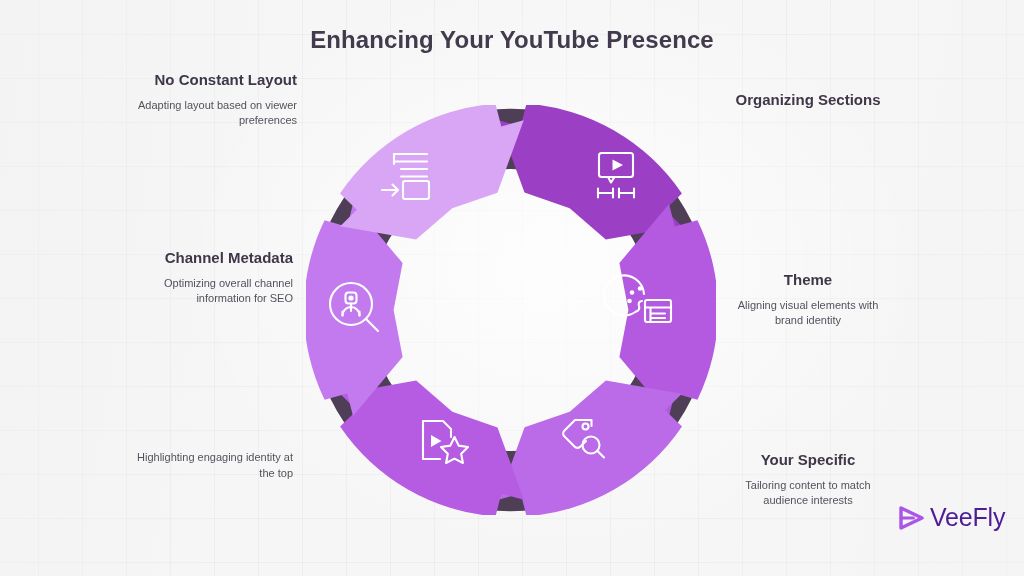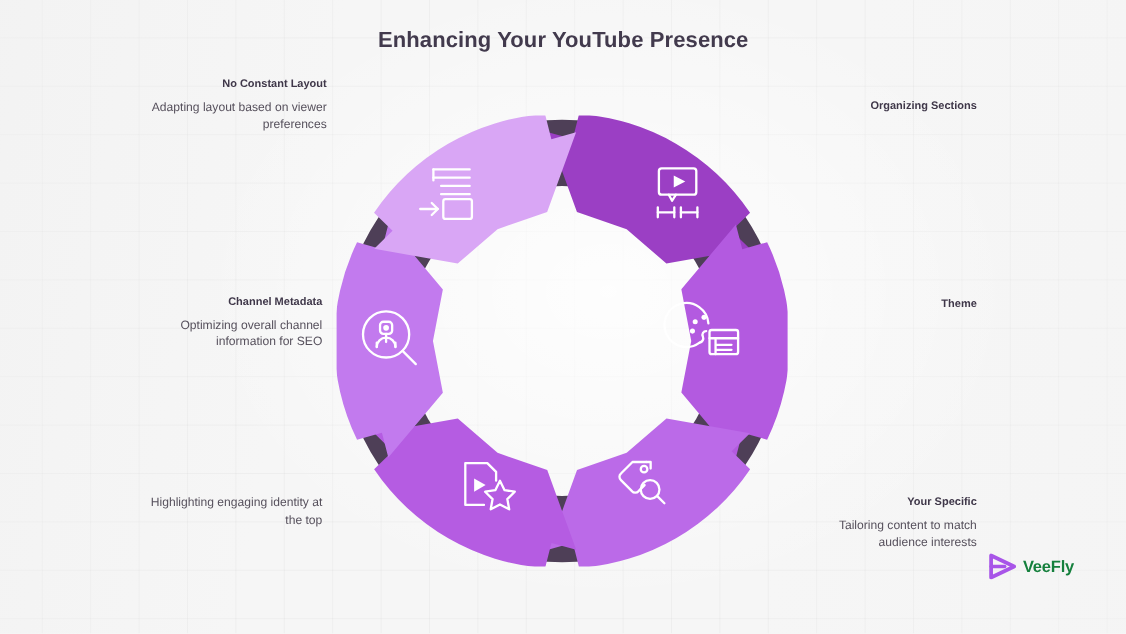--- a/index.html
+++ b/index.html
@@ -34,21 +34,21 @@
       linear-gradient(100deg, rgba(240,240,240,0.55) 0%, rgba(255,255,255,0.0) 28%, rgba(255,255,255,0.0) 70%, rgba(243,243,243,0.45) 100%);
   }
 
   
   #page-title {
     position: absolute;
     left: 0;
     right: 0;
     top: 26px;
     text-align: center;
-    font-size: 20px;
+    font-size: 24px;
     font-weight: bold;
     color: #423a4d;
     letter-spacing: 0.1px;
   }
 
   
   #wheel {
     position: absolute;
     left: 306px;
     top: 105px;
@@ -56,55 +56,55 @@
     height: 410px;
   }
   #wheel svg { display: block; }
 
   
   .label {
     position: absolute;
     width: 160px;
   }
   .label .lbl-title {
-    font-size: 10px;
+    font-size: 15px;
     font-weight: bold;
     color: #3f3749;
     line-height: 1.38;
     margin: 0 0 7px 0;
   }
   .label .lbl-desc {
     font-size: 11px;
     color: #56505c;
     line-height: 1.42;
     margin: 0;
   }
   .label.left  { text-align: right; }
-  .label.right { text-align: right;  }
+  .label.right { text-align: center;  }
 
   #label-no-constant-layout { left: 137px; top: 70px;  }
-  #label-channel-metadata   { left: 133px; top: 268px; }
+  #label-channel-metadata   { left: 133px; top: 248px; }
   #label-pin-videos         { left: 133px; top: 450px; }
   #label-organizing         { left: 728px; top: 90px;  }
   #label-theme              { left: 728px; top: 270px; }
   #label-niche-specific     { left: 728px; top: 450px; }
 
   
   #brand-logo {
     position: absolute;
     left: 898px;
     top: 503px;
     display: flex;
     align-items: center;
     gap: 6px;
   }
   #brand-logo .brand-text {
-    font-size: 15px;
-    font-weight: bold;
-    color: #15803d;
+    font-size: 25px;
+    font-weight: normal;
+    color: #4c1d95;
     letter-spacing: -0.2px;
   }
 </style>
 </head>
 <body>
 
 <div id="bg-grid"></div>
 <div id="bg-sheen"></div>
 
 <div id="page-title">Enhancing Your YouTube Presence</div>
@@ -223,20 +223,21 @@
 <div class="label left" id="label-pin-videos">
   <p class="lbl-desc">Highlighting engaging identity at the top</p>
 </div>
 
 <div class="label right" id="label-organizing">
   <p class="lbl-title">Organizing Sections</p>
 </div>
 
 <div class="label right" id="label-theme">
   <p class="lbl-title">Theme</p>
+  <p class="lbl-desc">Aligning visual elements with brand identity</p>
 </div>
 
 <div class="label right" id="label-niche-specific">
   <p class="lbl-title">Your Specific</p>
   <p class="lbl-desc">Tailoring content to match audience interests</p>
 </div>
 
 <div id="brand-logo">
   <svg width="26" height="24" viewBox="0 0 26 24">
     <path d="M 3 2 L 3 22 L 24 12 Z" fill="none" stroke="#a855e8" stroke-width="3.4" stroke-linejoin="round"></path>

